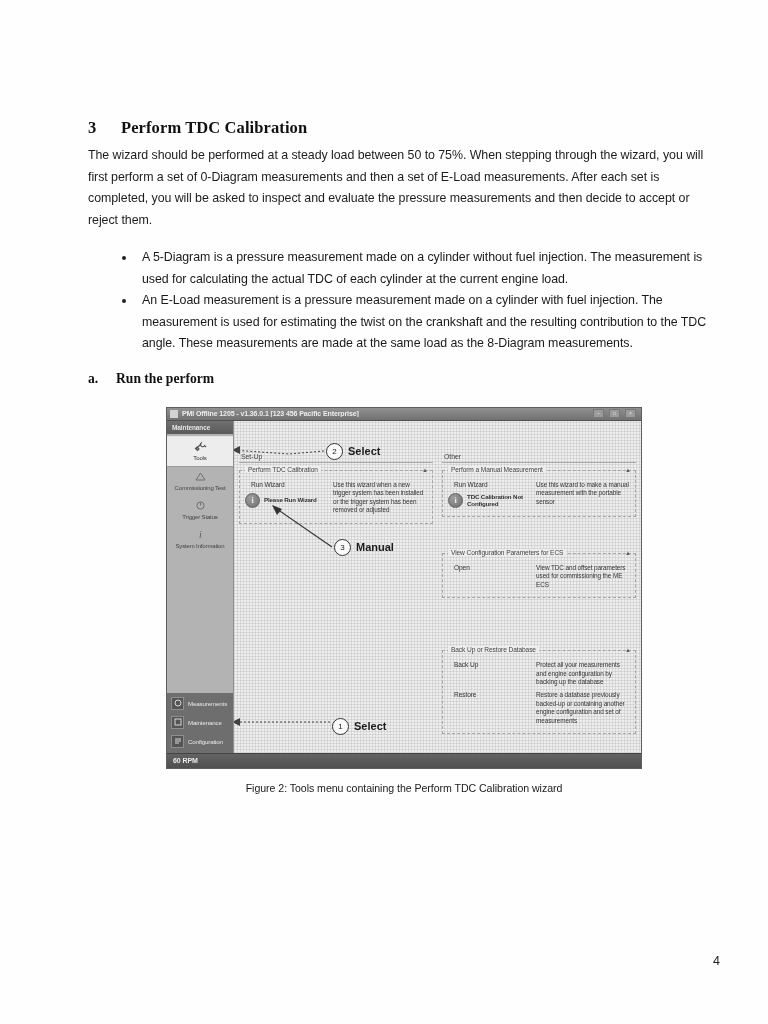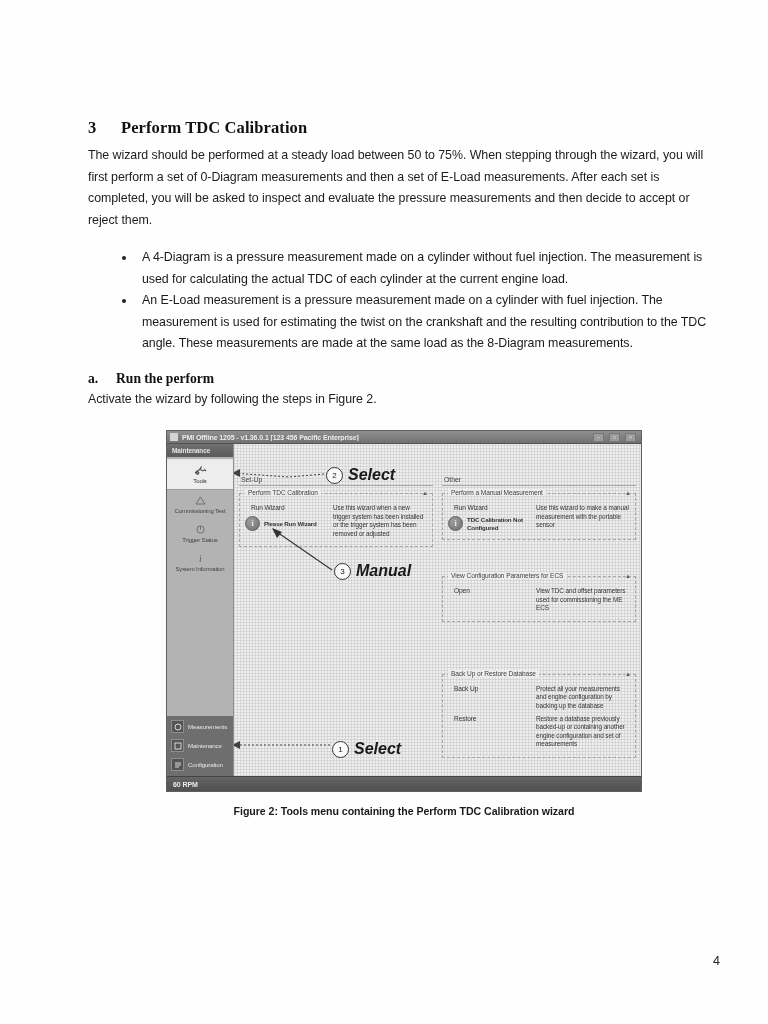--- a/index.html
+++ b/index.html
@@ -94,21 +94,21 @@
 
   .figure-wrap {
     margin-top: 20px;
     display: flex;
     flex-direction: column;
     align-items: center;
   }
 
   .figure-caption {
     font-size: 10.6px;
-    font-weight: bold;
+    font-weight: normal;
     color: #1a1a1a;
     margin-top: 13px;
     text-align: center;
     letter-spacing: -0.05px;
   }
 
   .page-number {
     position: absolute;
     right: 48px;
     bottom: 56px;
@@ -377,25 +377,24 @@
     background: #ffffff;
     font-size: 8px;
     color: #111;
     display: flex;
     align-items: center;
     justify-content: center;
     flex: 0 0 15px;
     font-family: "Liberation Sans", sans-serif;
   }
   .callout .ctext {
-    font-size: 16px;
+    font-size: 11px;
     font-weight: bold;
     color: #111;
     white-space: nowrap;
-    font-style: italic;
   }
   .callout-1 { left: 98px; bottom: 18px; }
   .callout-2 { left: 92px; top: 22px; }
   .callout-3 { left: 100px; top: 118px; }
 
   .leader {
     position: absolute;
     z-index: 5;
     pointer-events: none;
   }
@@ -427,30 +426,29 @@
 
     <h1 class="section-heading">
       <span class="num">3</span>
       <span>Perform TDC Calibration</span>
     </h1>
 
 
     <p class="body">The wizard should be performed at a steady load between 50 to 75%. When stepping through the wizard, you will first perform a set of 0-Diagram measurements and then a set of E-Load measurements. After each set is completed, you will be asked to inspect and evaluate the pressure measurements and then decide to accept or reject them.</p>
 
     <ul class="bullets">
-      <li>A 4-Diagram is a pressure measurement made on a cylinder without fuel injection. The measurement is used for calculating the actual TDC of each cylinder at the current engine load.</li>
+      <li>A 5-Diagram is a pressure measurement made on a cylinder without fuel injection. The measurement is used for calculating the actual TDC of each cylinder at the current engine load.</li>
       <li>An E-Load measurement is a pressure measurement made on a cylinder with fuel injection. The measurement is used for estimating the twist on the crankshaft and the resulting contribution to the TDC angle. These measurements are made at the same load as the 8-Diagram measurements.</li>
     </ul>
 
     <h2 class="sub-heading">
       <span class="num">a.</span>
       <span>Run the perform</span>
     </h2>
 
-    <p class="body">Activate the wizard by following the steps in Figure 2.</p>
 
     <div class="figure-wrap">
 
       <div class="app-shot">
 
         <div class="titlebar">
           <span class="tb-icon"></span>
           <span class="tb-title">PMI Offline 1205 - v1.36.0.1 [123 456 Pacific Enterprise]</span>
           <span class="tb-btns">
             <span class="tb-btn">–</span>

